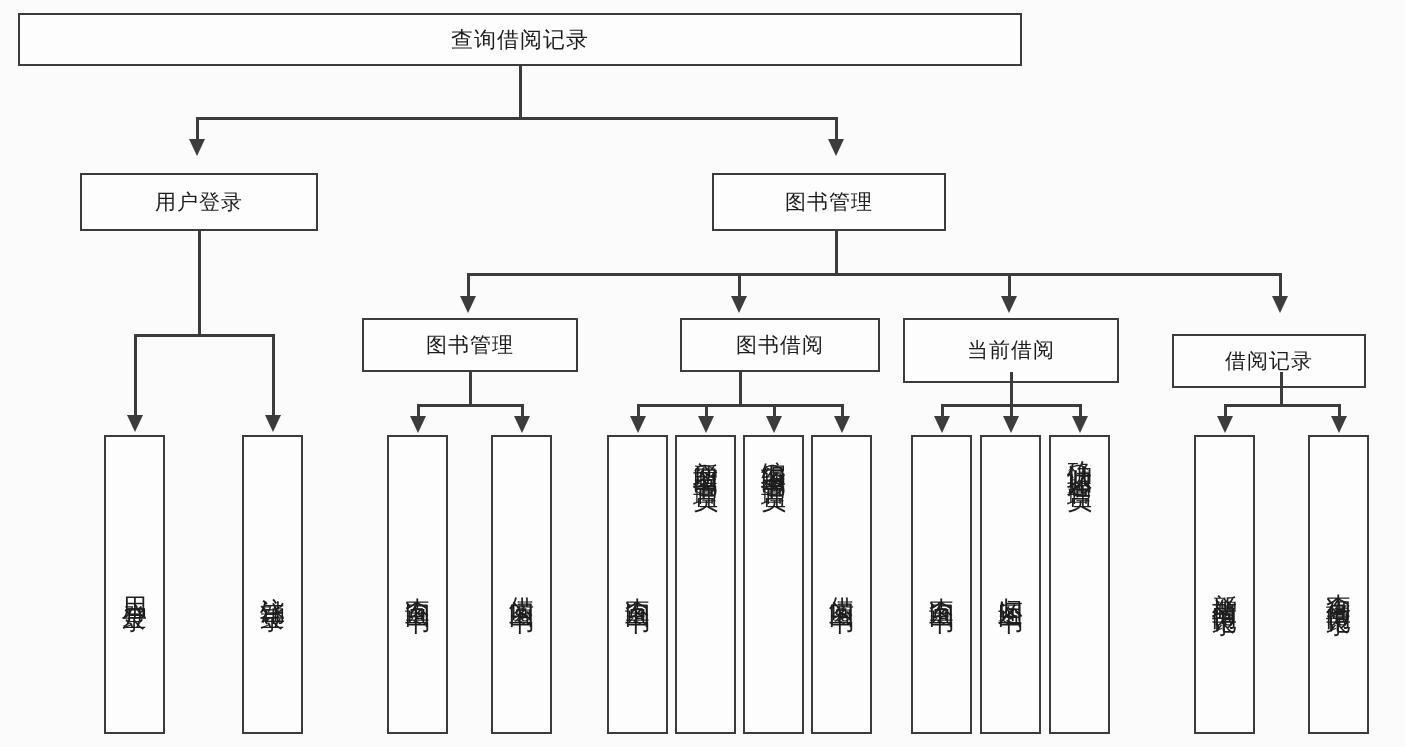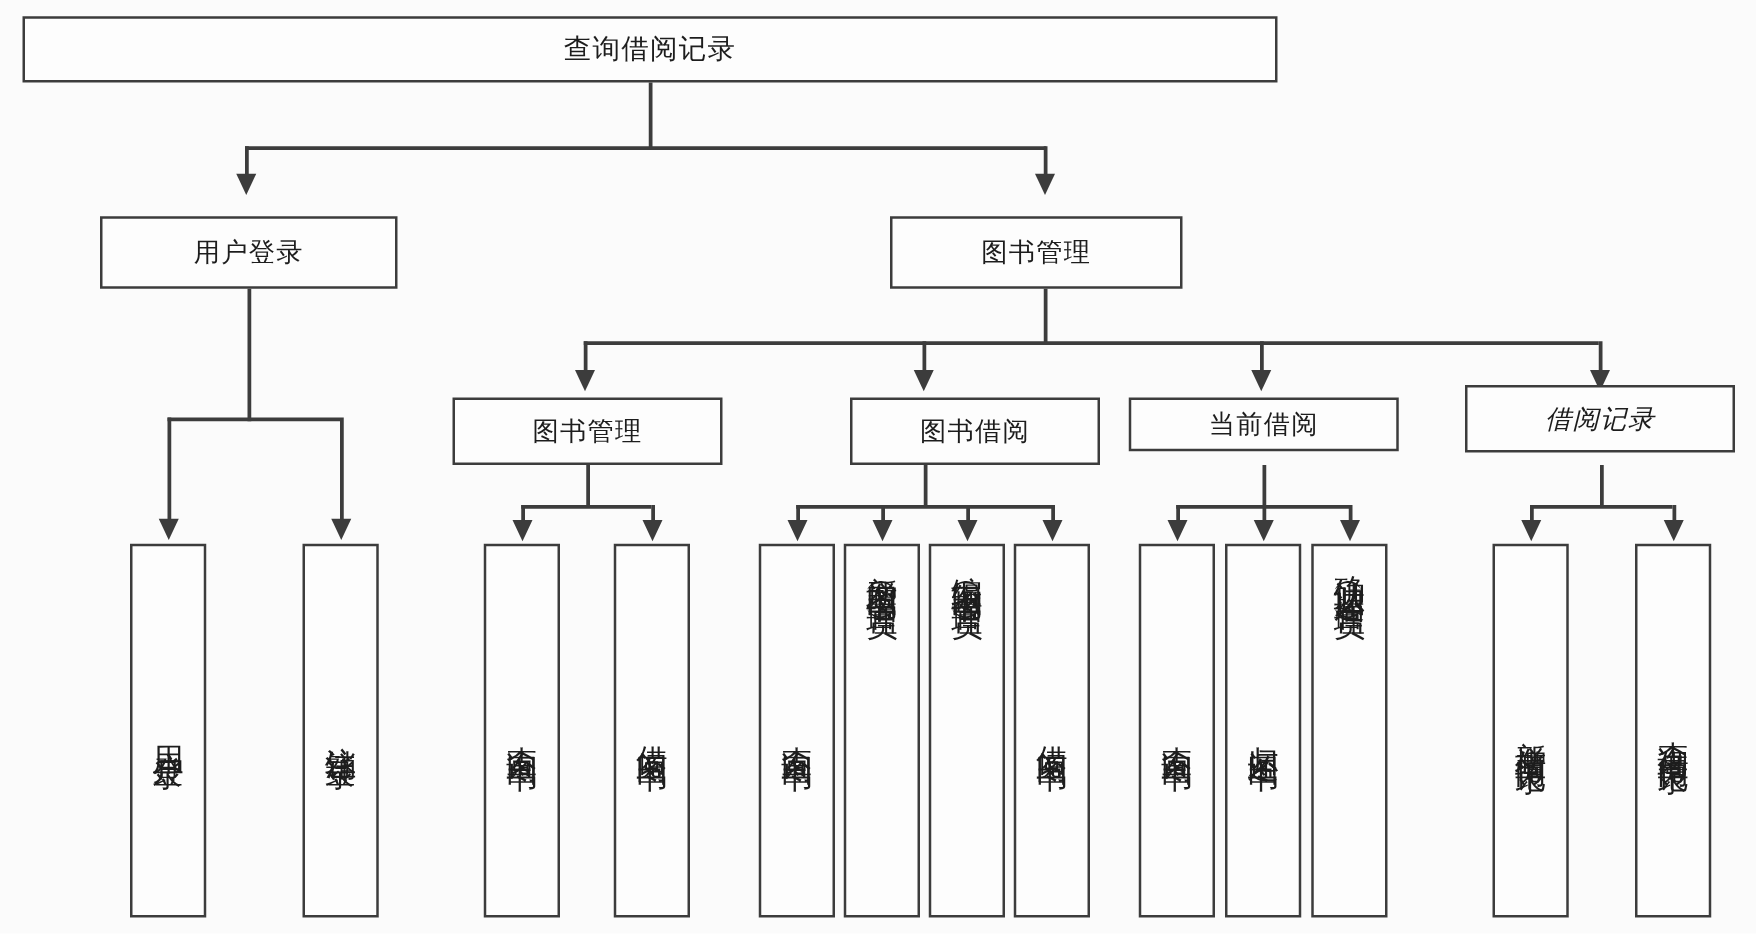--- a/index.html
+++ b/index.html
@@ -101,24 +101,24 @@
   <div class="arrow" style="left:1001px;top:296px;"></div>
   <div class="vline" style="left:1279px;top:273px;height:24px;"></div>
   <div class="arrow" style="left:1272px;top:296px;"></div>
 
   <div class="node h-node" style="left:362px;top:318px;width:216px;height:54px;">
     <span class="lbl">图书管理</span>
   </div>
   <div class="node h-node" style="left:632px;top:318px;width:200px;height:54px;margin-left:48px;">
     <span class="lbl">图书借阅</span>
   </div>
-  <div class="node h-node" style="left:903px;top:318px;width:216px;height:43px;">
+  <div class="node h-node" style="left:903px;top:318px;width:216px;height:65px;">
     <span class="lbl">当前借阅</span>
   </div>
-  <div class="node h-node" style="left:1172px;top:308px;width:216px;height:54px;font-style:italic;">
+  <div class="node h-node" style="left:1172px;top:334px;width:194px;height:54px;">
     <span class="lbl">借阅记录</span>
   </div>
 
   <div class="vline" style="left:469px;top:372px;height:34px;"></div>
   <div class="hline" style="left:417px;top:404px;width:104px;"></div>
   <div class="vline" style="left:417px;top:404px;height:13px;"></div>
   <div class="arrow" style="left:410px;top:416px;"></div>
   <div class="vline" style="left:521px;top:404px;height:13px;"></div>
   <div class="arrow" style="left:514px;top:416px;"></div>
 

